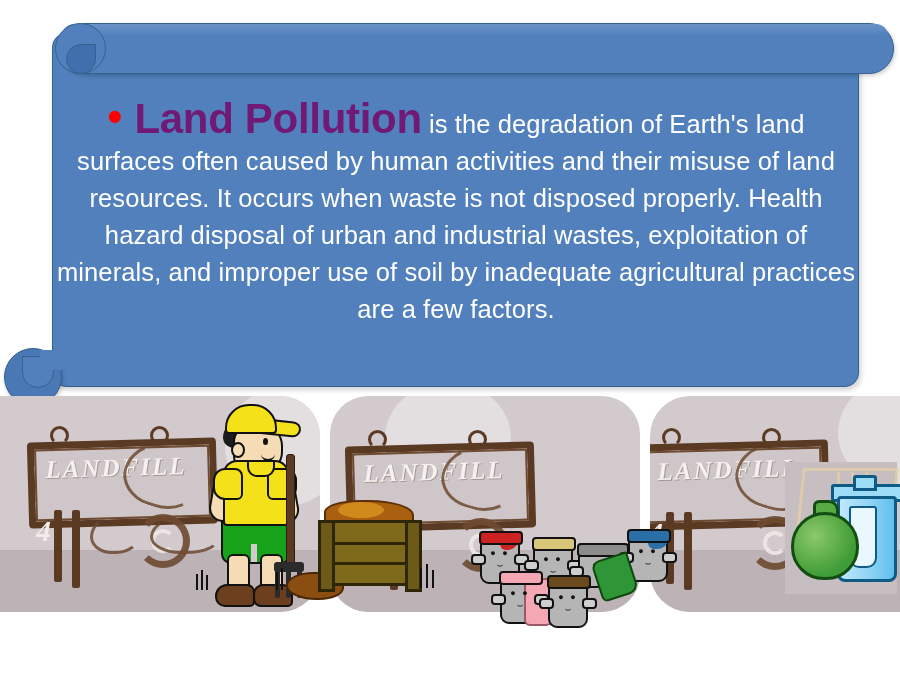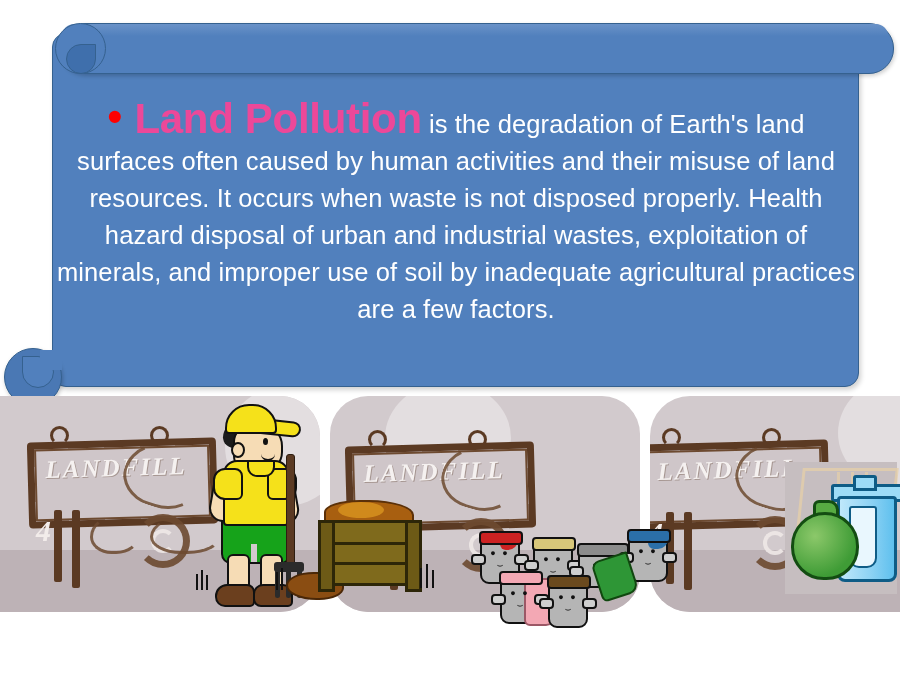--- a/index.html
+++ b/index.html
@@ -54,21 +54,21 @@
   
   .scroll-text{
     position:absolute;left:56px;top:100px;width:800px;
     text-align:center;color:#ffffff;
     font-size:25.5px;line-height:37px;
     letter-spacing:.1px;
   }
   .bullet-dot{color:#ff0000;font-weight:bold;font-size:42px;line-height:0;
     position:relative;top:-2px;}
   .term{
-    color:#ec4899;font-weight:bold;font-size:42px;letter-spacing:-.3px;margin-left:12px;
+    color:#701a75;font-weight:bold;font-size:42px;letter-spacing:-.3px;margin-left:12px;
   }
 
   
   #illustration{position:absolute;left:0;top:396px;width:900px;height:279px;}
 
   .panel{
     position:absolute;top:0;height:216px;background:#d2cacd;
     border-radius:38px;overflow:hidden;
   }
   .panel.p1{left:0px;width:320px;border-radius:0 40px 40px 0;}

